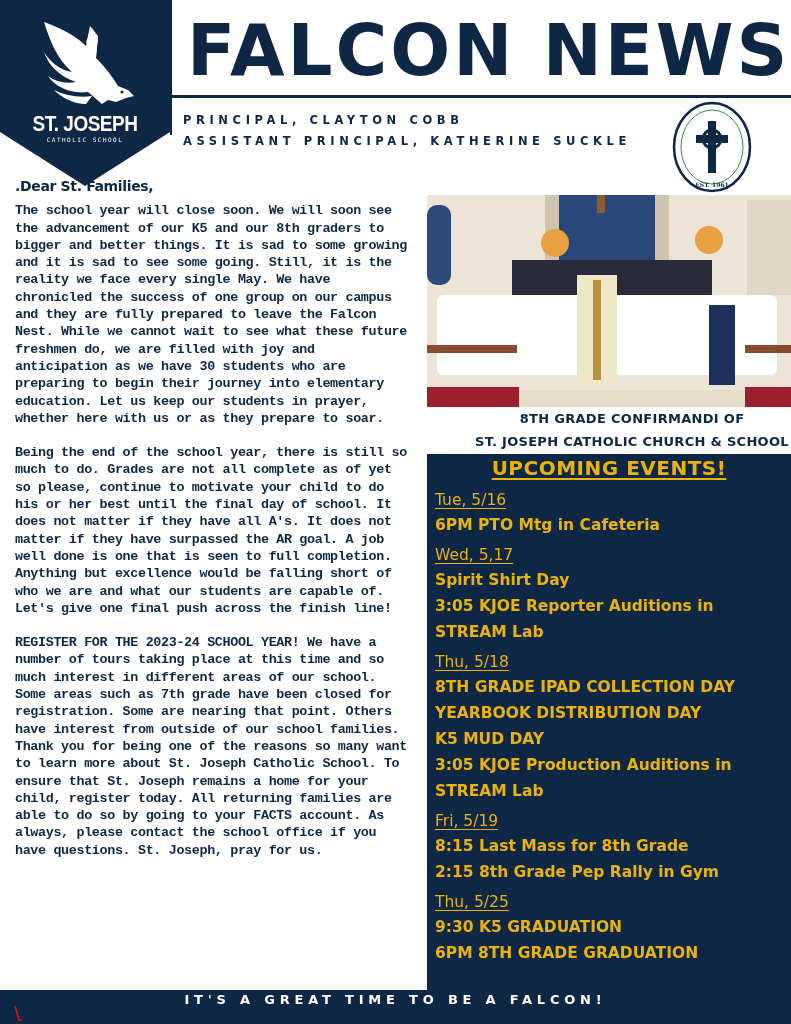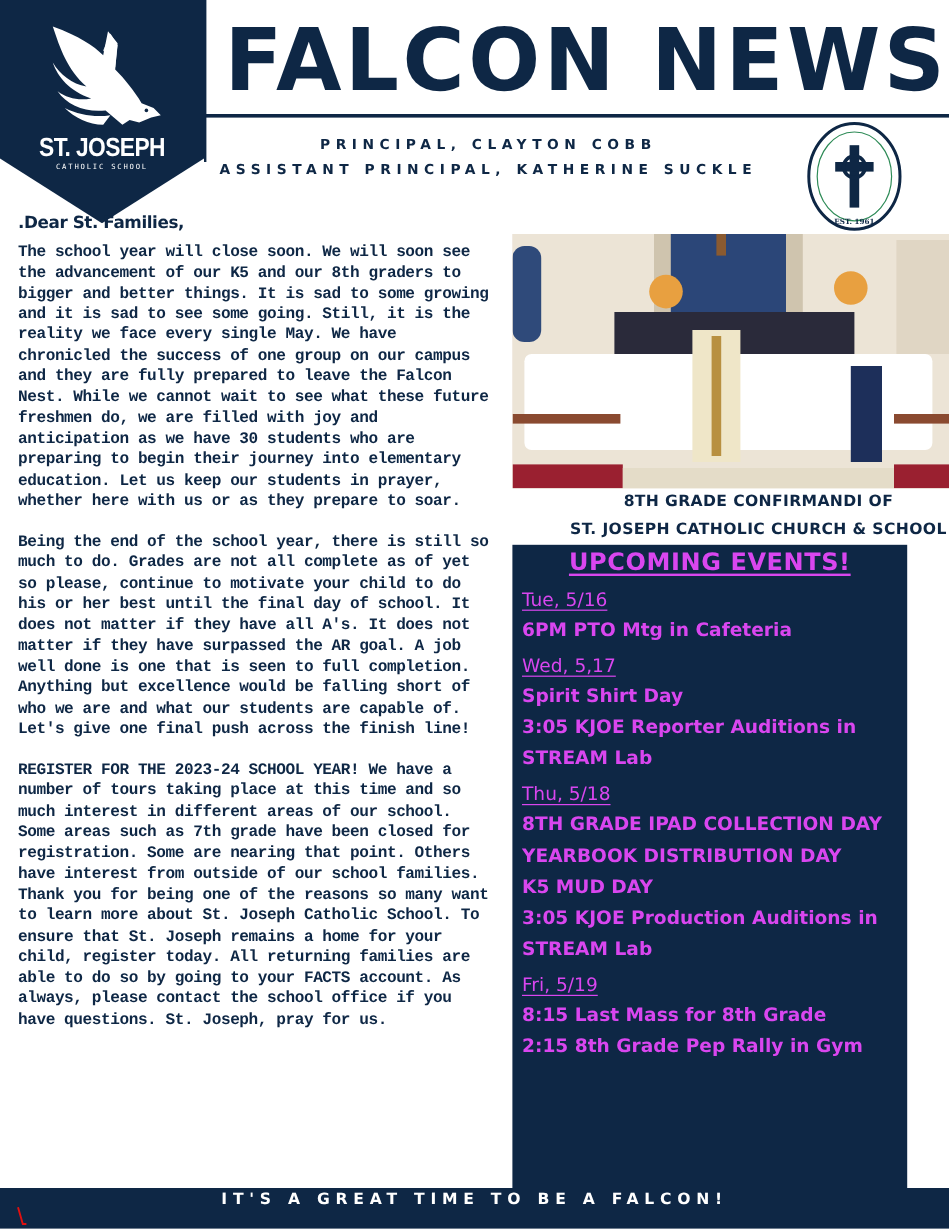--- a/index.html
+++ b/index.html
@@ -12,34 +12,34 @@
       color: #fff; font-family: "Liberation Sans", sans-serif; font-weight: bold; font-size: 19px; letter-spacing: -0.5px; transform: scaleY(1.15); }
     .banner .school-sub { position: absolute; left: 0; width: 170px; top: 136px; text-align: center;
       color: #fff; font-family: "DejaVu Sans Mono", monospace; font-size: 6px; letter-spacing: 1.5px; }
 
     .masthead-title { position: absolute; left: 187px; top: 10px; width: 600px;
       font-family: "DejaVu Sans", sans-serif; font-weight: bold; font-size: 72px; line-height: 80px;
       color: #0e2745; letter-spacing: 3px; white-space: nowrap; transform: scaleX(0.98); transform-origin: left; }
     .masthead-rule { position: absolute; left: 171px; top: 95px; width: 620px; height: 3px; background: #0e2745; }
     .masthead-vrule { position: absolute; left: 170px; top: 0; width: 2px; height: 135px; background: #0e2745; }
     .staff { position: absolute; left: 183px; top: 110px; font-family: "DejaVu Sans", sans-serif;
-      font-weight: bold; font-size: 11.5px; letter-spacing: 4.6px; color: #0e2745; line-height: 21px; white-space: nowrap; text-align: center; }
+      font-weight: bold; font-size: 11.5px; letter-spacing: 4.6px; color: #0e2745; line-height: 21px; white-space: nowrap; }
 
     .seal { position: absolute; left: 672px; top: 101px; width: 80px; height: 92px; }
 
     .letter { position: absolute; left: 15px; top: 178px; width: 392px;
       font-family: "DejaVu Sans", sans-serif; font-weight: bold; color: #0e2745; font-size: 13.4px; line-height: 17.3px; letter-spacing: -0.35px; }
     .letter .greeting { font-size: 14px; margin-bottom: 7px; }
     .letter p { margin-bottom: 17px; font-family: Liberation Mono, monospace; }
 
     .photo { position: absolute; left: 427px; top: 195px; width: 364px; height: 212px; overflow: hidden; background: #e9e0d2; }
     .caption { position: absolute; left: 450px; top: 407px; width: 364px; text-align: center;
       font-family: "DejaVu Sans", sans-serif; font-weight: bold; font-size: 13px; line-height: 23px; color: #0e2745; letter-spacing: 0.3px; }
 
-    .events { position: absolute; left: 427px; top: 454px; width: 329px; height: 536px; background: #0e2745; color: #d946ef; padding-left: 8px; }
+    .events { position: absolute; left: 427px; top: 454px; width: 364px; height: 536px; background: #0e2745; color: #eab308; padding-left: 8px; }
     .events-title { text-align: center; font-family: "DejaVu Sans", sans-serif; font-weight: bold; font-size: 20px;
       text-decoration: underline; text-underline-offset: 3px; margin-top: 2px; margin-bottom: 8px; letter-spacing: 0.5px; padding-right: 8px; }
     .event-group { margin-bottom: 5px; }
     .event-date { font-family: "DejaVu Sans", sans-serif; font-weight: normal; font-size: 15.5px; text-decoration: underline; text-underline-offset: 3px; line-height: 24px; }
     .event-line { font-family: "DejaVu Sans", sans-serif; font-weight: bold; font-size: 15.5px; line-height: 26px; white-space: nowrap; }
 
     .footer { position: absolute; left: 0; top: 990px; width: 791px; height: 34px; background: #0e2745; }
     .footer-text { position: absolute; left: 0; width: 791px; top: 2px; text-align: center; color: #fff;
       font-family: "DejaVu Sans", sans-serif; font-weight: bold; font-size: 13px; letter-spacing: 4.8px; }
     .footer-mark { position: absolute; left: 13px; top: 15px; width: 10px; height: 18px; }
@@ -144,20 +144,25 @@
     <div class="event-line">3:05 KJOE Production Auditions in</div>
     <div class="event-line">STREAM Lab</div>
   </div>
 
   <div class="event-group">
     <div class="event-date">Fri, 5/19</div>
     <div class="event-line">8:15 Last Mass for 8th Grade</div>
     <div class="event-line">2:15 8th Grade Pep Rally in Gym</div>
   </div>
 
+  <div class="event-group">
+    <div class="event-date">Thu, 5/25</div>
+    <div class="event-line">9:30 K5 GRADUATION</div>
+    <div class="event-line">6PM 8TH GRADE GRADUATION</div>
+  </div>
 </div>
 
 <div class="footer">
   <svg class="footer-mark" viewBox="0 0 10 18">
     <path d="M2,1 L6,15 L9,15" fill="none" stroke="#e01010" stroke-width="1.6"></path>
   </svg>
   <div class="footer-text">IT'S A GREAT TIME TO BE A FALCON!</div>
 </div>
 
 </body></html>

